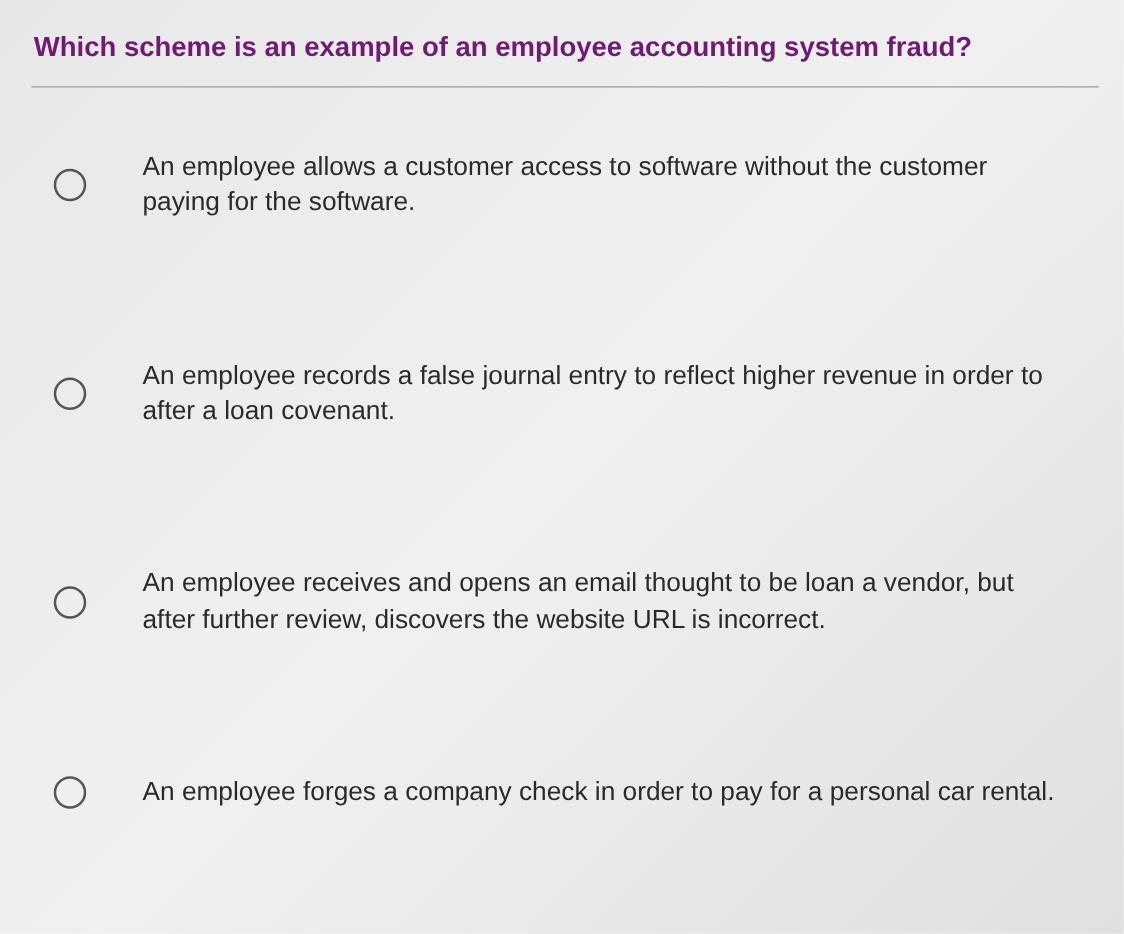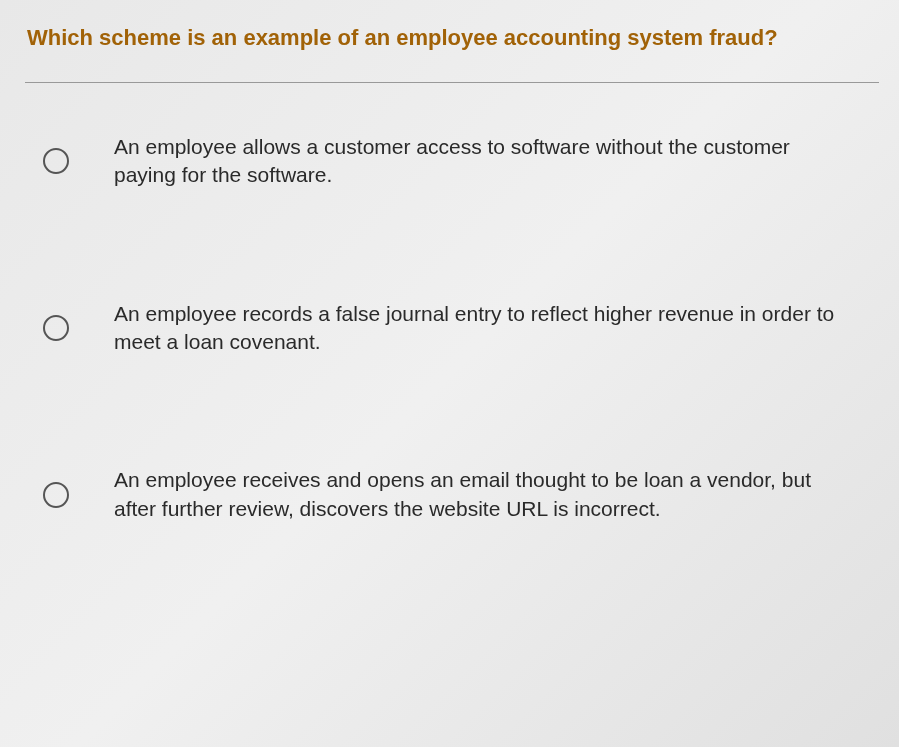--- a/index.html
+++ b/index.html
@@ -15,22 +15,22 @@
       color: #2a2a2a;
       padding: 20px 20px 20px 25px;
       overflow: hidden;
     }
     .question-container {
       width: 100%;
     }
     .question-text {
       font-size: 22px;
       font-weight: 600;
-      color: #a16207;
-      margin-bottom: 31px;
+      color: #701a75;
+      margin-bottom: 18px;
       margin-top: 5px;
       padding-left: 2px;
     }
     .divider {
       border: none;
       border-top: 1px solid #999;
       margin-bottom: 50px;
       width: 100%;
     }
     .options {
@@ -67,20 +67,24 @@
 <div class="question-container">
   <div class="question-text">Which scheme is an example of an employee accounting system fraud?</div>
   <hr class="divider">
   <div class="options">
     <div class="option">
       <div class="radio"></div>
       <div class="option-text">An employee allows a customer access to software without the customer paying for the software.</div>
     </div>
     <div class="option">
       <div class="radio"></div>
-      <div class="option-text">An employee records a false journal entry to reflect higher revenue in order to meet a loan covenant.</div>
+      <div class="option-text">An employee records a false journal entry to reflect higher revenue in order to after a loan covenant.</div>
     </div>
     <div class="option">
       <div class="radio"></div>
       <div class="option-text">An employee receives and opens an email thought to be loan a vendor, but after further review, discovers the website URL is incorrect.</div>
     </div>
+    <div class="option">
+      <div class="radio"></div>
+      <div class="option-text">An employee forges a company check in order to pay for a personal car rental.</div>
+    </div>
   </div>
 </div>
 
 </body></html>

